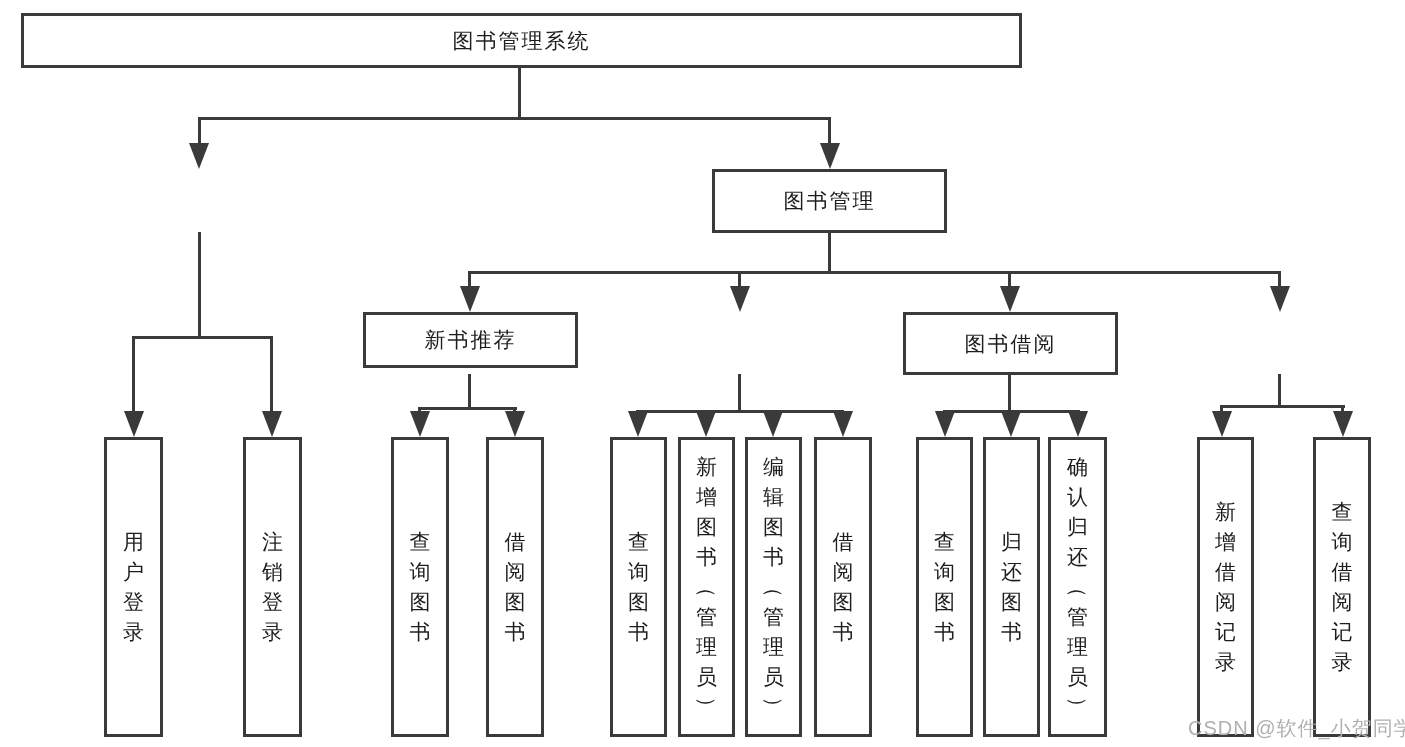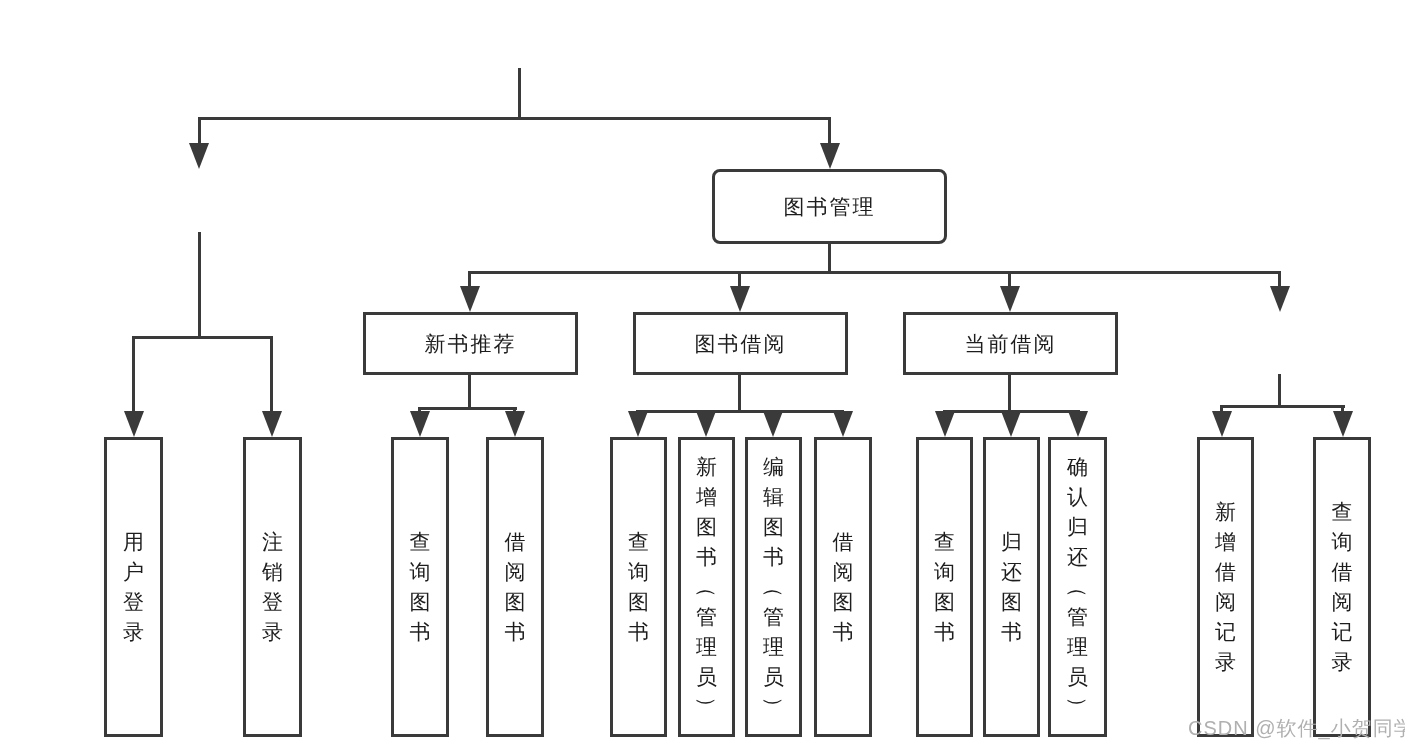--- a/index.html
+++ b/index.html
@@ -109,33 +109,33 @@
   <div class="vline" style="left:1076px;top:410px;height:5px;"></div>
   <div class="tri" style="left:1068px;top:411px;"></div>
 
   <div class="vline" style="left:1278px;top:374px;height:34px;"></div>
   <div class="hline" style="left:1220px;top:405px;width:125px;"></div>
   <div class="vline" style="left:1220px;top:405px;height:10px;"></div>
   <div class="tri" style="left:1212px;top:411px;"></div>
   <div class="vline" style="left:1341px;top:405px;height:10px;"></div>
   <div class="tri" style="left:1333px;top:411px;"></div>
 
-
-  <div class="hbox" style="left:712px;top:169px;width:235px;height:75px;border-radius:8px;">
+  <div class="hbox" style="left:21px;top:13px;width:1001px;height:55px;">
+    <span>图书管理系统</span>
+  </div>
+
+  <div class="hbox" style="left:712px;top:169px;width:235px;height:64px;">
     <span>图书管理</span>
   </div>
 
-  <div class="hbox" style="left:363px;top:312px;width:215px;height:63px;">
+  <div class="hbox" style="left:363px;top:312px;width:215px;height:56px;">
     <span>新书推荐</span>
   </div>
-  <div class="hbox" style="left:633px;top:312px;width:215px;height:63px;">
+  <div class="hbox" style="left:903px;top:312px;width:215px;height:63px;">
     <span>图书借阅</span>
-  </div>
-  <div class="hbox" style="left:903px;top:312px;width:215px;height:63px;">
-    <span>当前借阅</span>
   </div>
 
   <div class="vbox" style="left:104px;width:59px;">
     <span class="vtext">
         <span class="ch">用</span>
         <span class="ch">户</span>
         <span class="ch">登</span>
         <span class="ch">录</span>
       </span>
   </div>

